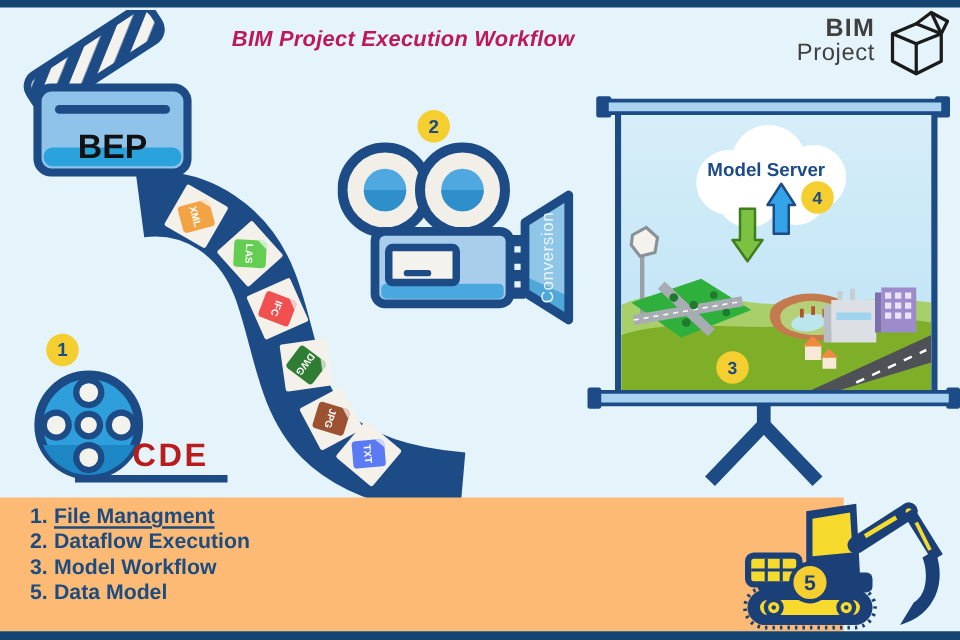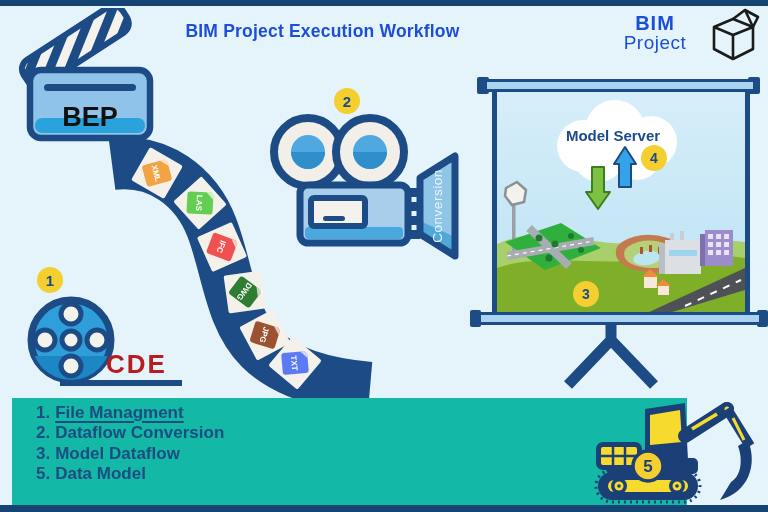--- a/index.html
+++ b/index.html
@@ -4,37 +4,37 @@
 <style>
   html,body{margin:0;padding:0;}
   #canvas{position:relative;width:768px;height:512px;background:#E4F4FA;overflow:hidden;
           font-family:"Liberation Sans",sans-serif;}
   .abs{position:absolute;}
   svg text{font-family:"Liberation Sans",sans-serif;}
   
   .edge-bar{left:0;width:768px;background:#164472;}
   
   #title{left:0;top:21px;width:645px;text-align:center;font-size:17.5px;font-weight:700;
-         color:#1d4ed8;letter-spacing:.2px;}
-  
-  #logo-text{right:68px;top:13px;width:90px;text-align:center;color:#1d4ed8;line-height:1.02;}
+         color:#be185d;letter-spacing:.2px;font-style:italic;}
+  
+  #logo-text{right:68px;top:13px;width:90px;text-align:right;color:#404040;line-height:1.02;}
   #logo-text .l1{font-size:20px;font-weight:800;letter-spacing:1px;}
   #logo-text .l2{font-size:19px;font-weight:400;letter-spacing:.5px;}
   
   .badge{width:26px;height:26px;border-radius:50%;background:#F5CE2F;color:#1C4B85;
          font-weight:bold;font-size:15px;display:flex;align-items:center;justify-content:center;}
   
   #cde-label{left:106px;top:349px;font-size:26px;font-weight:bold;color:#b91c1c;letter-spacing:2px;}
   #cde-leader{left:60px;top:380px;width:122px;height:6px;background:#1C4B85;}
   
   .screen-bar{background:#A9D3F0;border:3px solid #1C4B85;border-radius:2px;}
   .screen-cap{background:#1C4B85;border-radius:2px;}
   .screen-side{background:#1C4B85;}
   
-  #band{left:12px;top:398px;width:675px;height:107px;background:#14b8a6;}
+  #band{left:0;top:398px;width:675px;height:107px;background:#fdba74;}
   #checklist{position:absolute;left:24px;top:5px;color:#1D4C80;font-size:17px;font-weight:bold;}
   #checklist .row{line-height:20.4px;white-space:nowrap;}
   #checklist .num{margin-right:5px;}
   #checklist .row.first .label{text-decoration:underline;text-decoration-thickness:2px;text-underline-offset:3px;}
 </style>
 </head>
 <body>
 
 <div id="canvas">
 
@@ -271,24 +271,24 @@
   <svg class="abs" style="left:555px;top:323px;" width="112" height="68" viewBox="0 0 112 68">
     <path d="M56,0 V20 M56,17 L13,62 M56,17 L99,62" stroke="#1C4B85" stroke-width="11" fill="none"></path>
   </svg>
 
   <div id="band" class="abs">
     <div id="checklist">
       <div class="row first">
         <span class="num">1.</span><span class="label">File Managment</span>
       </div>
       <div class="row">
-        <span class="num">2.</span><span class="label">Dataflow Conversion</span>
+        <span class="num">2.</span><span class="label">Dataflow Execution</span>
       </div>
       <div class="row">
-        <span class="num">3.</span><span class="label">Model Dataflow</span>
+        <span class="num">3.</span><span class="label">Model Workflow</span>
       </div>
       <div class="row">
         <span class="num">5.</span><span class="label">Data Model</span>
       </div>
     </div>
   </div>
 
   <svg class="abs" style="left:588px;top:396px;" width="177" height="108" viewBox="0 0 177 108">
     <rect x="8" y="74" width="104" height="32" rx="16" fill="none" stroke="#1B4077" stroke-width="3" stroke-dasharray="2 4"></rect>
     <rect x="10" y="76" width="100" height="28" rx="14" fill="#1B4077"></rect>

